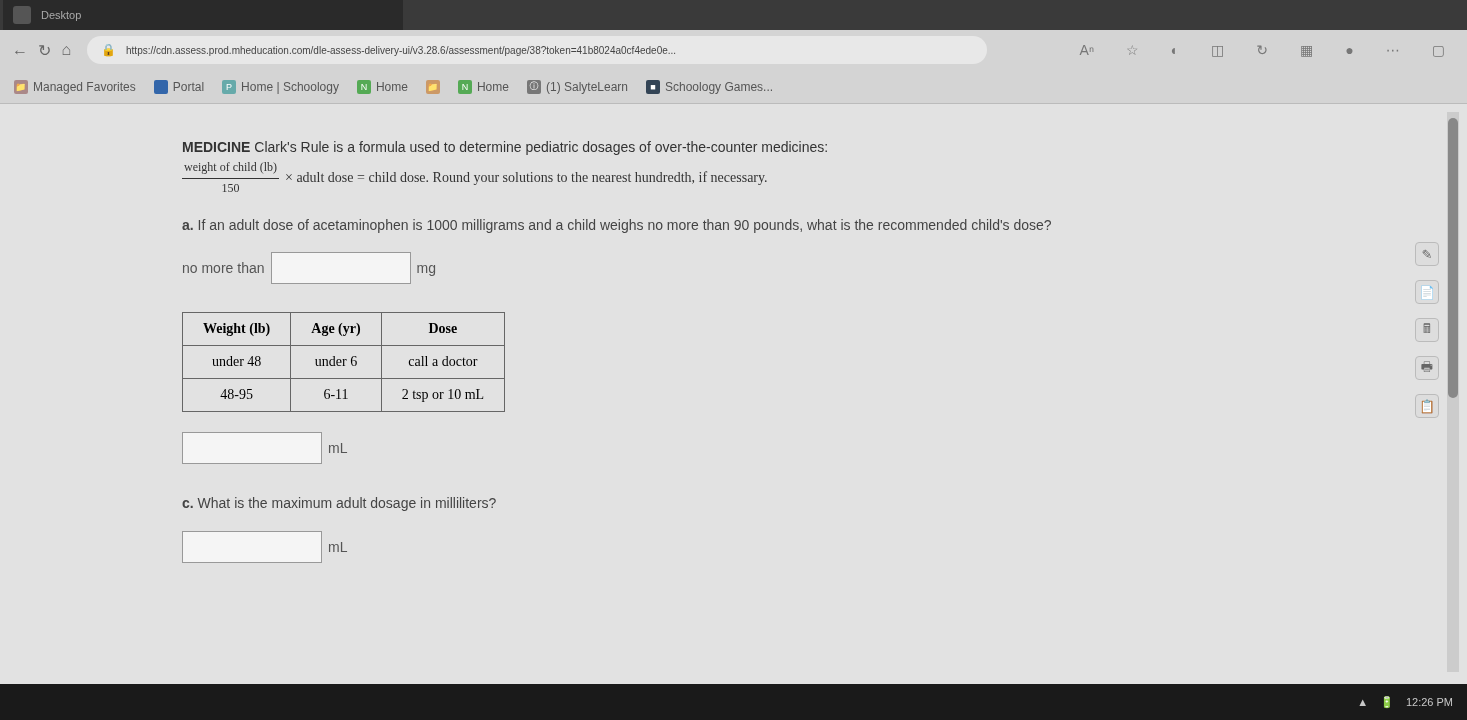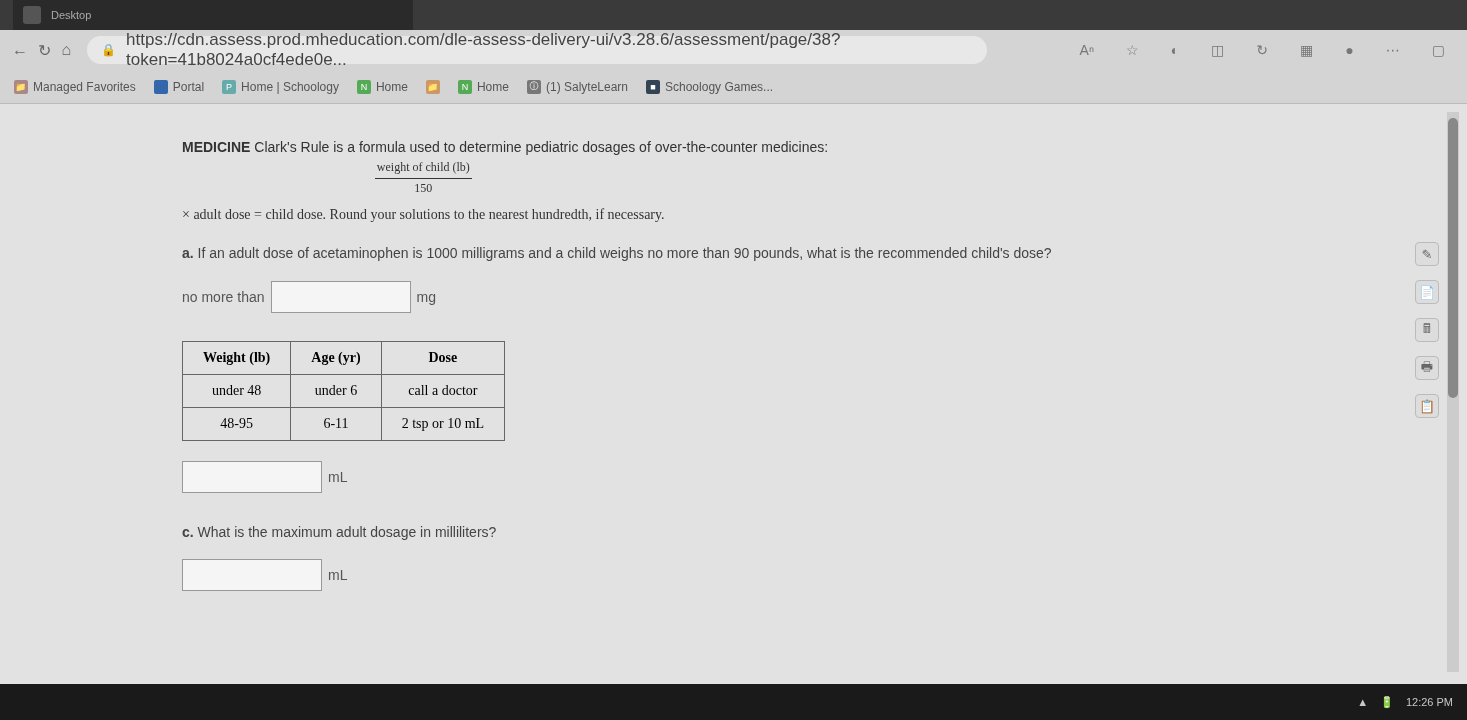--- a/index.html
+++ b/index.html
@@ -18,21 +18,21 @@
   }
   .tab-bar {
     height: 30px;
     background: #3a3a3a;
     display: flex;
     align-items: center;
     padding-left: 120px;
   }
   .dark-left {
     position: absolute;
-    left: 13px; top: 0;
+    left: 3px; top: 0;
     height: 30px;
     width: 400px;
     background: #2a2a2a;
     display:flex;
     align-items:center;
     padding-left:10px;
     gap:10px;
   }
   .dark-left .sq { width:18px; height:18px; background:#555; border-radius:3px;}
   .dark-left .txt { color:#aaa; font-size:11px;}
@@ -64,21 +64,21 @@
     background: #e8e8e8;
     border-radius: 16px;
     height: 28px;
     display: flex;
     align-items: center;
     padding: 0 14px;
     margin: 0 6px;
     max-width: 900px;
   }
   .lock-icon { color: #777; font-size: 12px; margin-right: 10px;}
-  .url-text { color: #444; font-size: 17px; }
+  .url-text { color: #444; font-size: 10px; }
   .toolbar-right { display: flex; gap: 32px; color: #777; align-items: center; margin-left: auto; padding-right:10px;}
   .toolbar-right span { font-size: 14px; }
   .bookmarks {
     height: 34px;
     background: #d4d4d4;
     display: flex;
     align-items: center;
     gap: 18px;
     padding: 0 14px;
     font-size: 12px;
@@ -112,21 +112,20 @@
     margin-bottom: 16px;
   }
   .problem-header b { font-weight: bold; }
   .formula {
     display: inline-flex;
     align-items: center;
     gap: 6px;
     font-family: 'Times New Roman', serif;
     font-size: 14px;
     vertical-align: middle;
-    flex-direction: column;
   }
   .frac { display: inline-flex; flex-direction: column; align-items:center; font-size:12px;}
   .frac .top { border-bottom: 1px solid #333; padding: 0 2px; }
   .frac .bot { padding: 0 2px;}
   .question {
     font-size: 14px;
     color: #444;
     line-height: 1.6;
     margin-bottom: 8px;
   }

